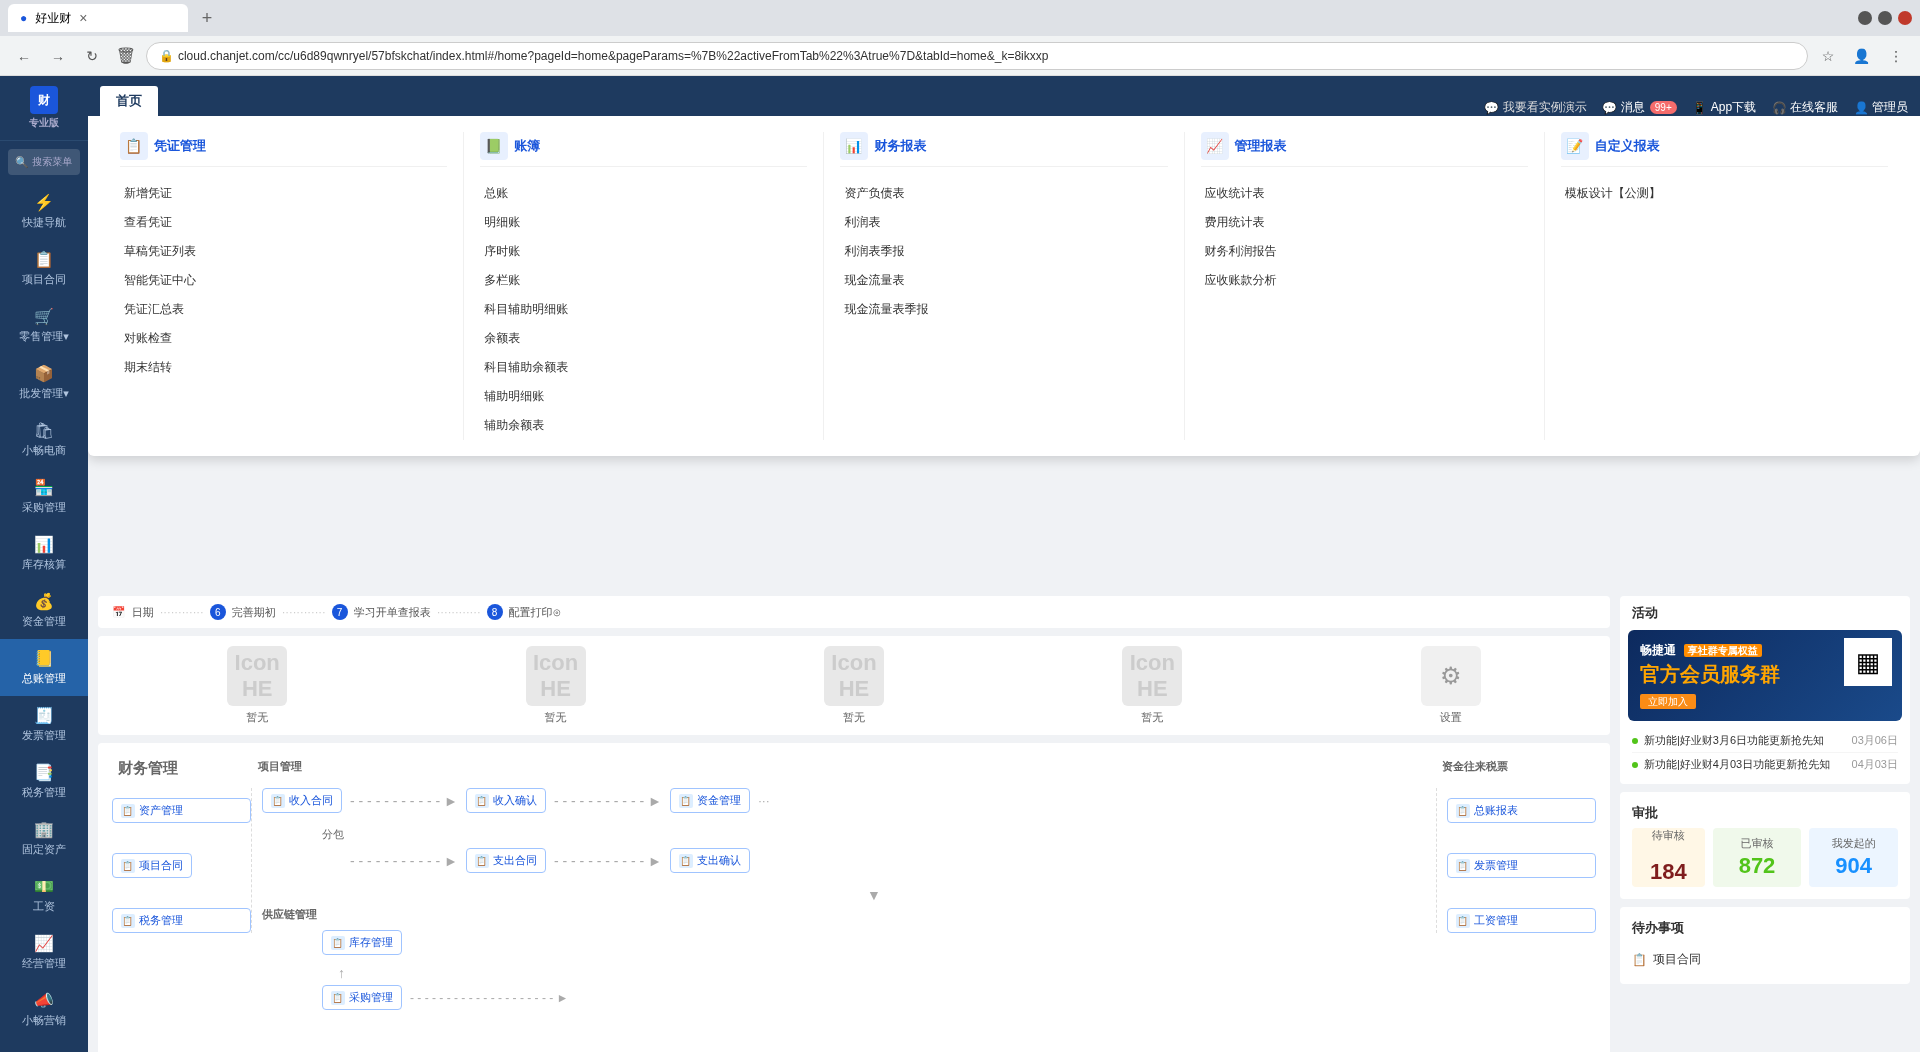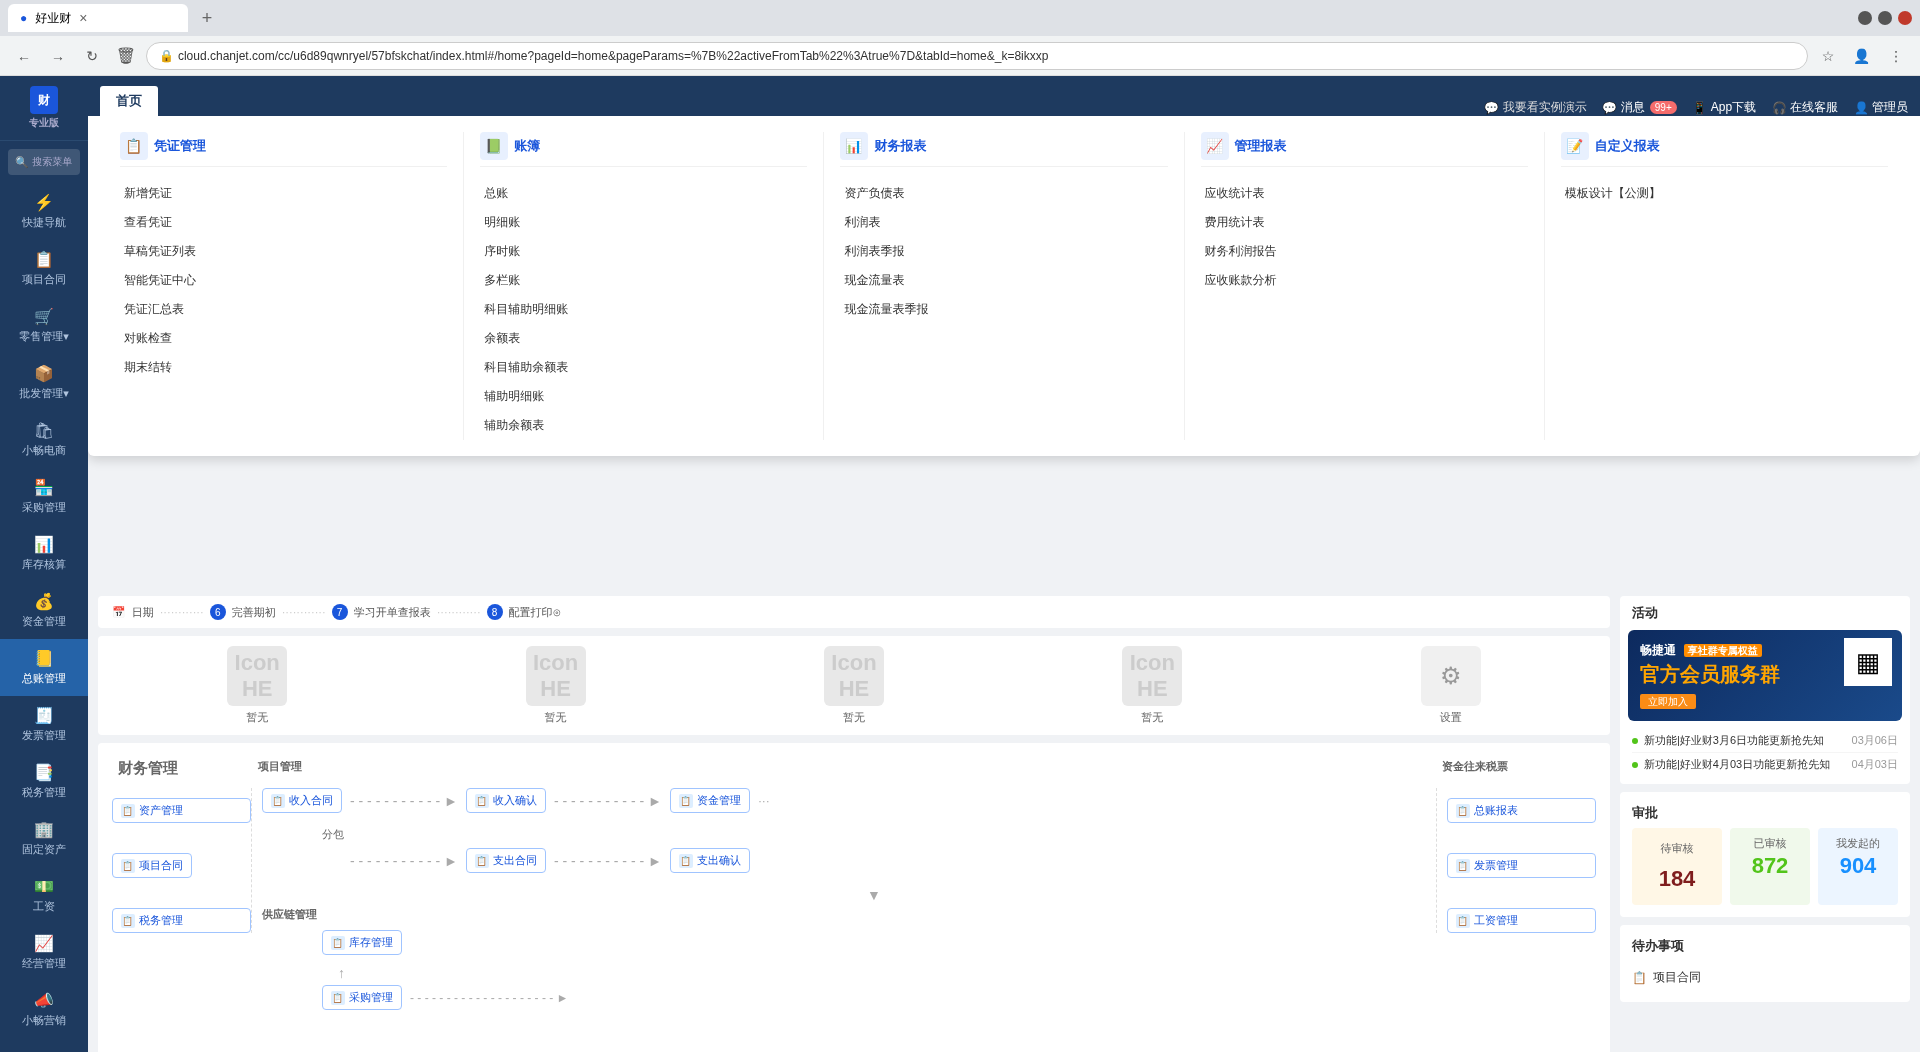--- a/index.html
+++ b/index.html
@@ -468,21 +468,21 @@
                 <span style="width:6px;height:6px;border-radius:50%;background:#52c41a;display:inline-block;flex-shrink:0;"></span>
                 <span style="flex:1;color:#333;">新功能|好业财4月03日功能更新抢先知</span>
                 <span style="color:#999;">04月03日</span>
               </div>
             </div>
           </div>
 
           <div style="background:white;border-radius:4px;padding:12px;">
             <div style="font-size:13px;font-weight:bold;color:#333;margin-bottom:6px;">审批</div>
             <div style="display:flex;gap:8px;">
-              <div style="flex:1;background:#fff7e6;border-radius:4px;padding:13px;display:flex;flex-direction:column;align-items:center;gap:10px;cursor:pointer;">
+              <div style="flex:1;background:#fff7e6;border-radius:4px;padding:0;display:flex;flex-direction:column;align-items:center;gap:16px;cursor:pointer;">
                 <span style="font-size:11px;color:#666;">待审核</span>
                 <span style="font-size:22px;font-weight:bold;color:#7f1d1d;">184</span>
               </div>
               <div style="flex:1;background:#f0f9eb;border-radius:4px;padding:8px;display:flex;flex-direction:column;align-items:center;gap:2px;cursor:pointer;">
                 <span style="font-size:11px;color:#666;">已审核</span>
                 <span style="font-size:22px;font-weight:bold;color:#52c41a;">872</span>
               </div>
               <div style="flex:1;background:#ecf5ff;border-radius:4px;padding:8px;display:flex;flex-direction:column;align-items:center;gap:2px;cursor:pointer;">
                 <span style="font-size:11px;color:#666;">我发起的</span>
                 <span style="font-size:22px;font-weight:bold;color:#1890ff;">904</span>

